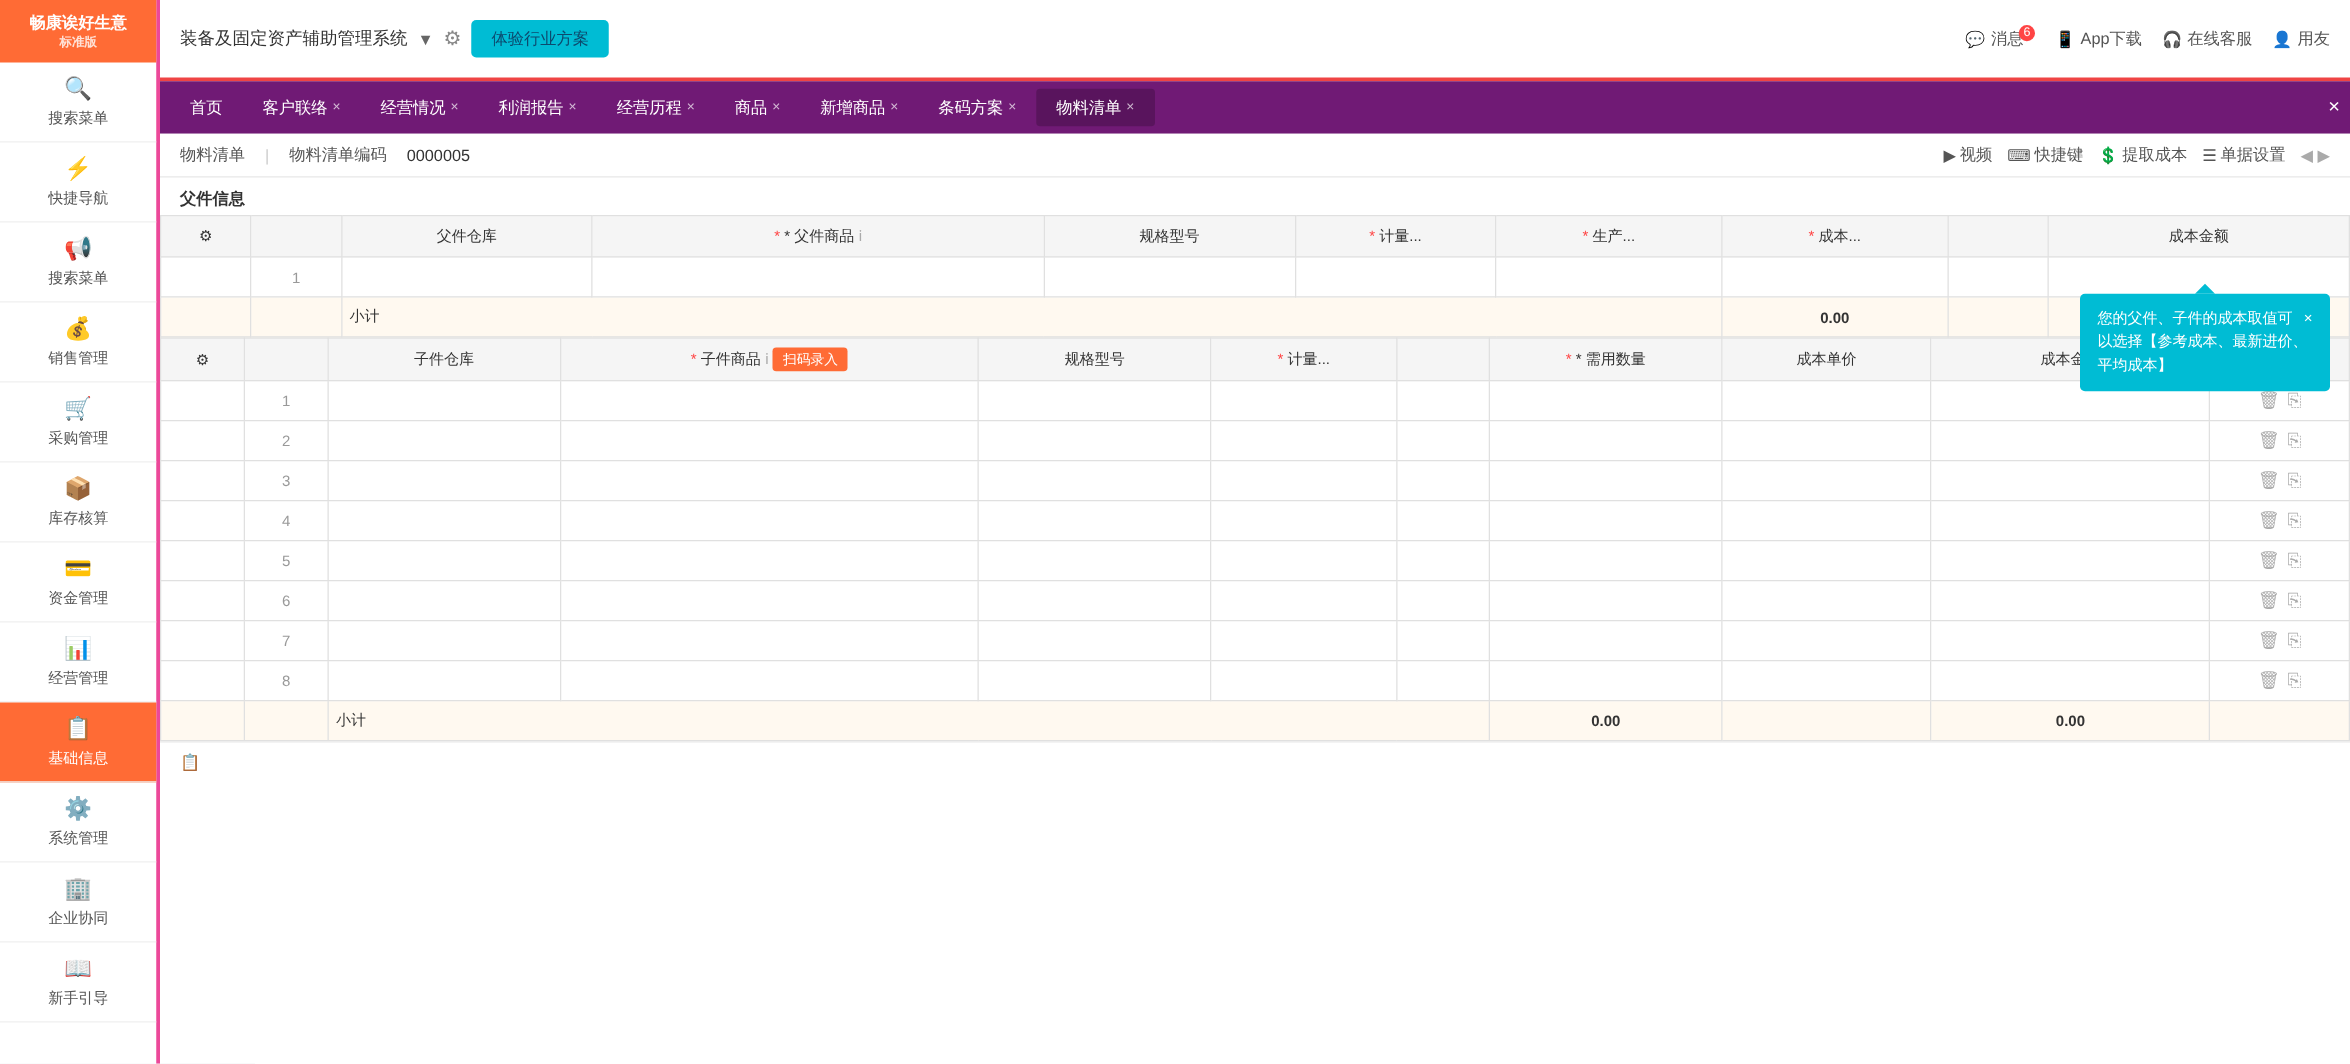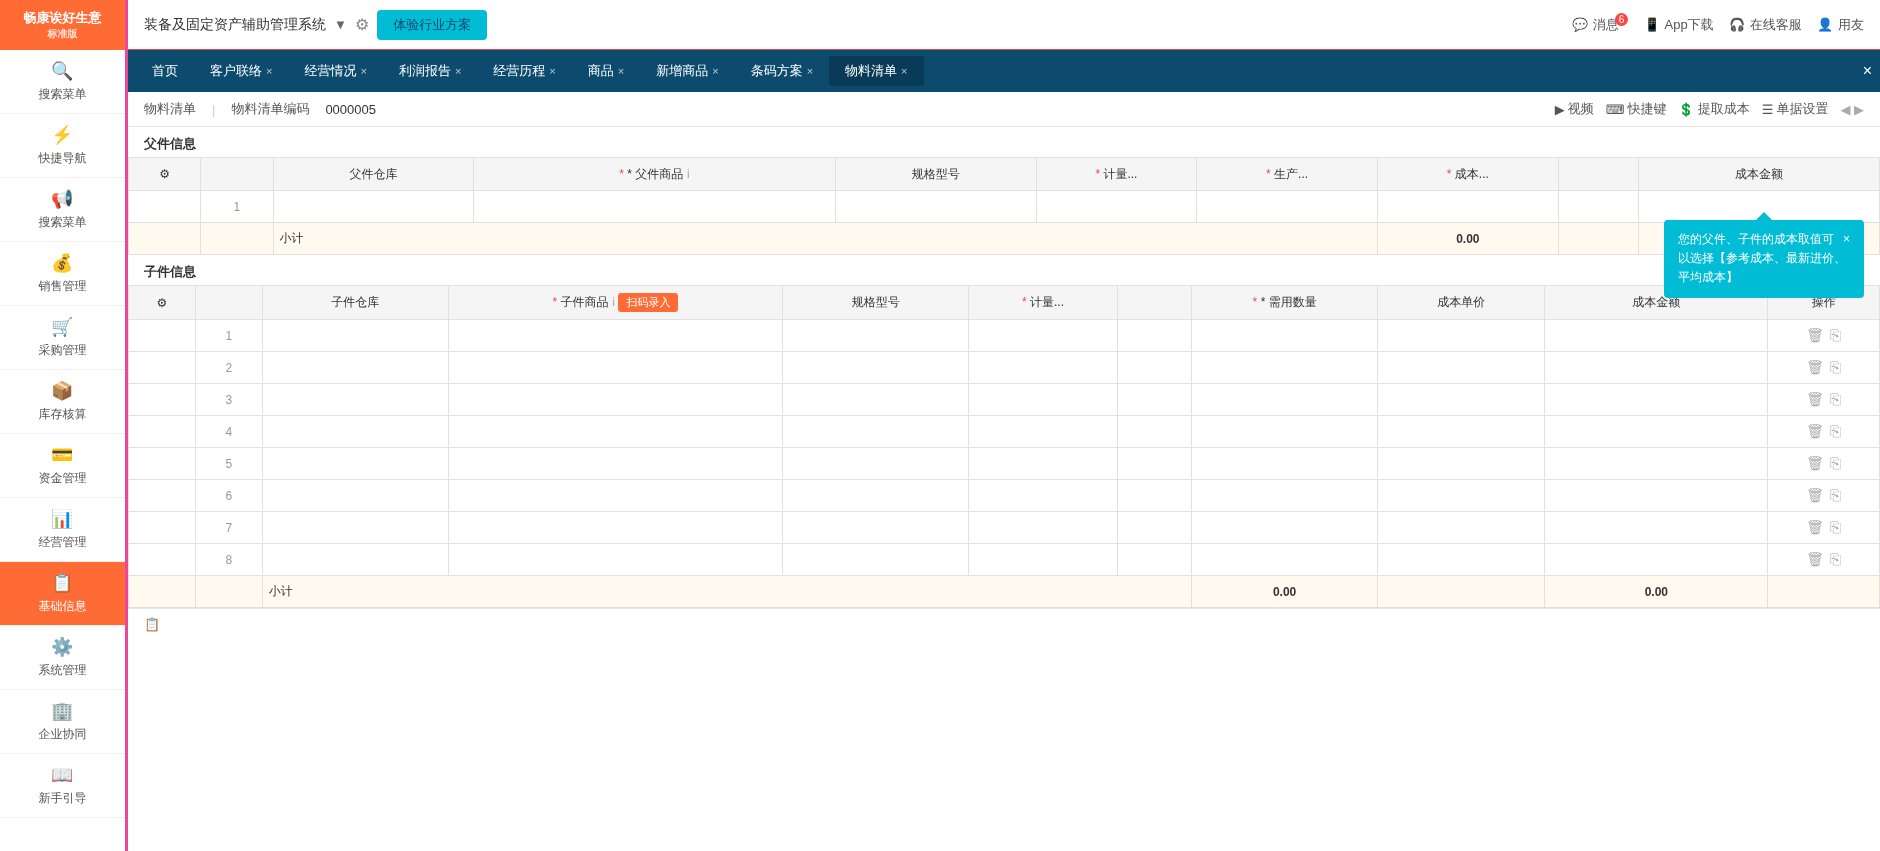--- a/index.html
+++ b/index.html
@@ -47,24 +47,24 @@
     .main {
       flex: 1;
       display: flex;
       flex-direction: column;
       overflow: hidden;
     }
 
     
     .topbar {
       background: #fff;
-      height: 50px;
+      height: 65px;
       display: flex;
       padding: 0 16px;
-      border-bottom: 1px solid #ef4444;
+      border-bottom: 3px solid #ef4444;
       justify-content: space-between;
     }
     .topbar-left {
       display: flex;
       align-items: center;
       gap: 8px;
     }
     .topbar-title { font-size: 14px; color: #333; }
     .topbar-dropdown { color: #666; cursor: pointer; }
     .topbar-gear { color: #888; cursor: pointer; font-size: 16px; }
@@ -91,21 +91,21 @@
       border-radius: 10px;
       padding: 1px 4px;
       margin-left: -8px;
       margin-top: -10px;
       vertical-align: top;
     }
     .topbar-right-item { display: flex; align-items: center; gap: 4px; cursor: pointer; }
 
     
     .nav-tabs {
-      background: #0c4a6e;
+      background: #701a75;
       height: 42px;
       display: flex;
       align-items: center;
       padding: 0 8px;
       overflow: hidden;
     }
     .nav-tab {
       color: white;
       padding: 6px 16px;
       cursor: pointer;
@@ -462,21 +462,20 @@
           <td></td>
           <td></td>
           <td class="subtotal-label" colspan="5">小计</td>
           <td style="font-weight:bold;">0.00</td>
           <td></td>
           <td style="font-weight:bold;">0.00</td>
         </tr>
       </tbody>
     </table>
 
-    <div class="section-title">子件信息</div>
     <table class="data-table">
       <thead>
         <tr>
           <th class="col-settings gear-cell"><span>⚙</span></th>
           <th class="col-num"></th>
           <th class="col-warehouse"><span>子件仓库</span></th>
           <th class="col-product">
             <span class="required">*</span> <span>子件商品</span> <span style="color:#aaa;">ℹ</span>
             <button class="scan-btn">扫码录入</button>
           </th>

